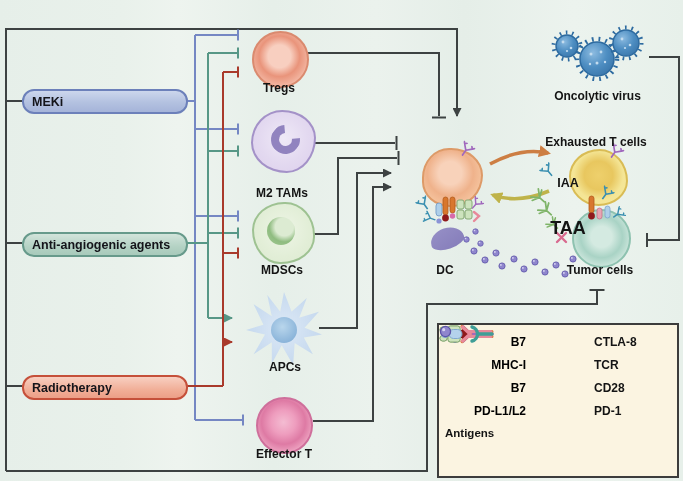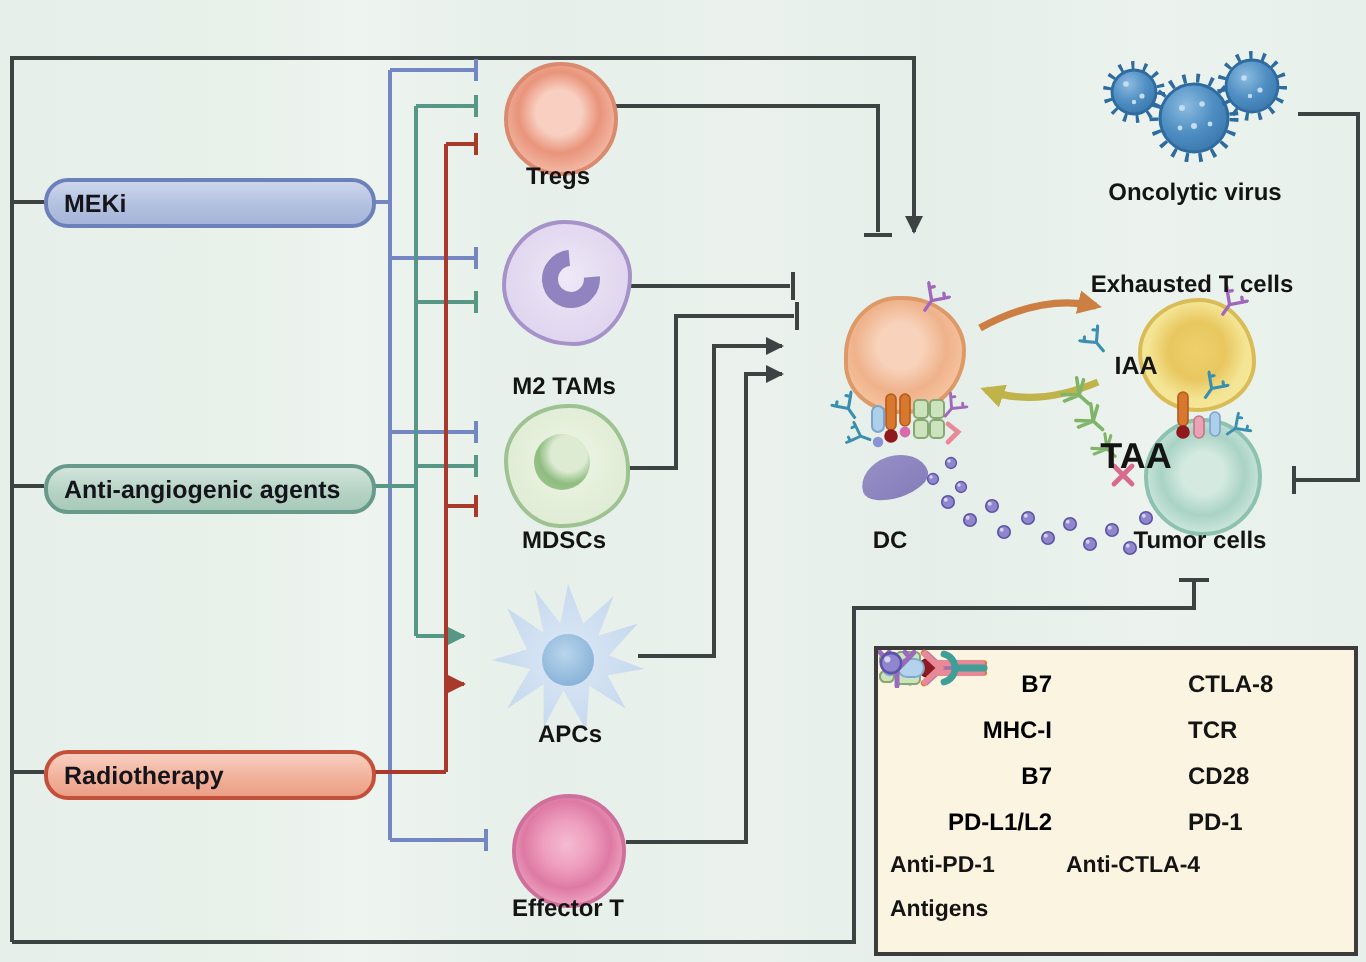--- a/index.html
+++ b/index.html
@@ -345,34 +345,20 @@
           <rect x="10" y="4.5" width="13" height="9" rx="4.5" fill="#b4d2ec" stroke="#80a9cf" stroke-width="1"></rect>
           <path d="M33 2 A 7.2 7.2 0 0 1 33 16" stroke="#3f9e97" stroke-width="3.4" fill="none" stroke-linecap="round"></path>
           <path d="M39.5 9 L53 9" stroke="#3f9e97" stroke-width="3.4" stroke-linecap="round"></path>
         </svg>
       </span>
       <span class="rl">PD-1</span>
     </div>
 
     <div class="lg-two">
       <span class="lg-item">
-        <svg width="19" height="19" viewBox="0 0 20 20" class="c-teal">
-            <use href="#ab-y" width="20" height="20"></use>
-          </svg>
-        <span>Anti-PD-1</span>
-      </span>
-      <span class="lg-item">
-        <svg width="19" height="19" viewBox="0 0 20 20" class="c-purple">
-            <use href="#ab-y" width="20" height="20"></use>
-          </svg>
-        <span>Anti-CTLA-4</span>
-      </span>
-    </div>
-    <div class="lg-two">
-      <span class="lg-item">
         <svg width="13" height="13" viewBox="0 0 10 10">
             <use href="#antigen-dot" width="10" height="10"></use>
           </svg>
         <span>Antigens</span>
       </span>
     </div>
   </div>
 
 </div>
 

